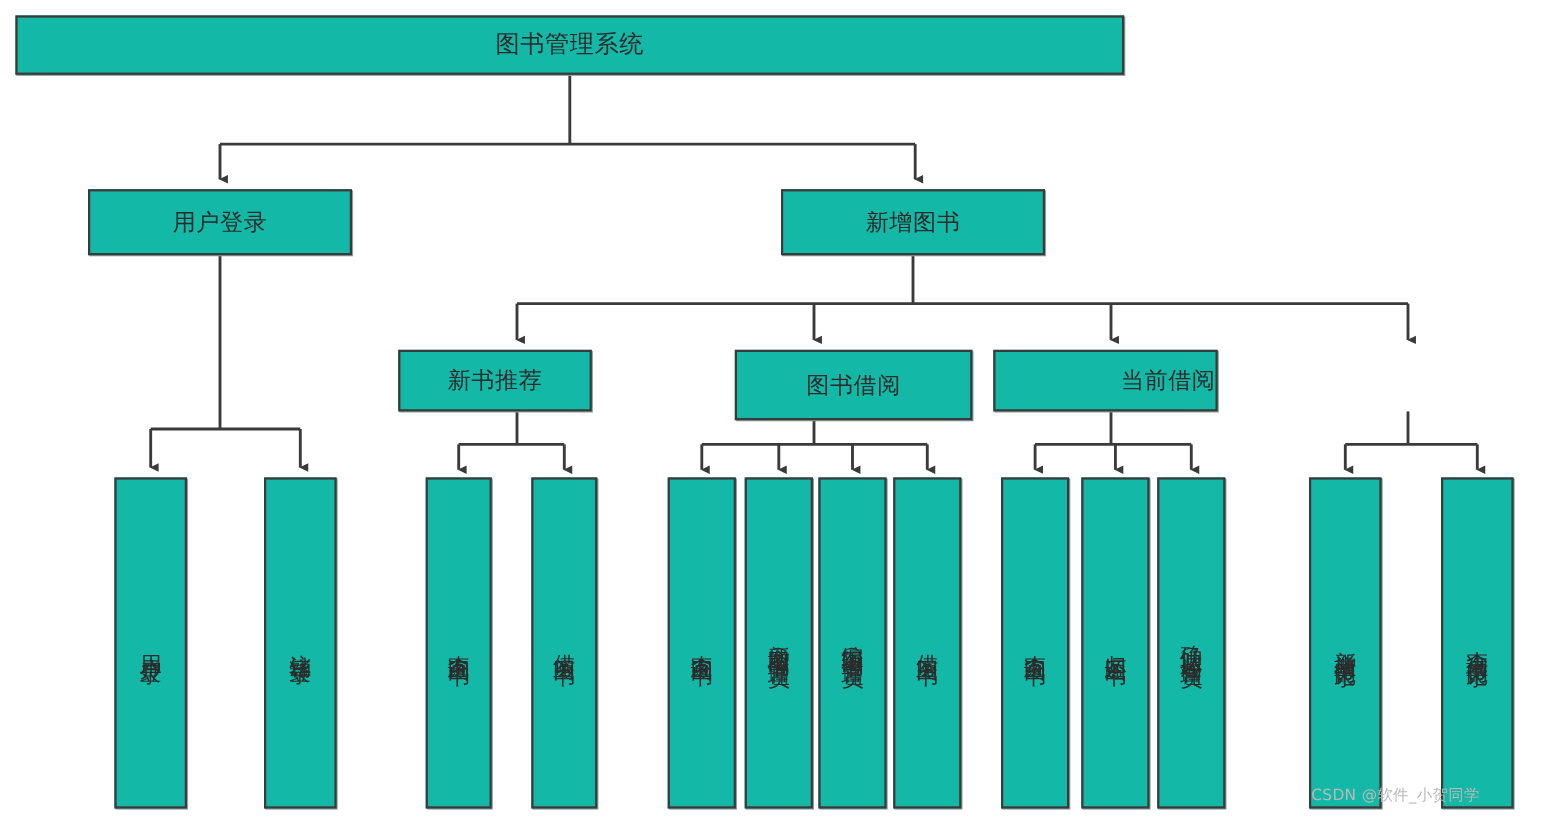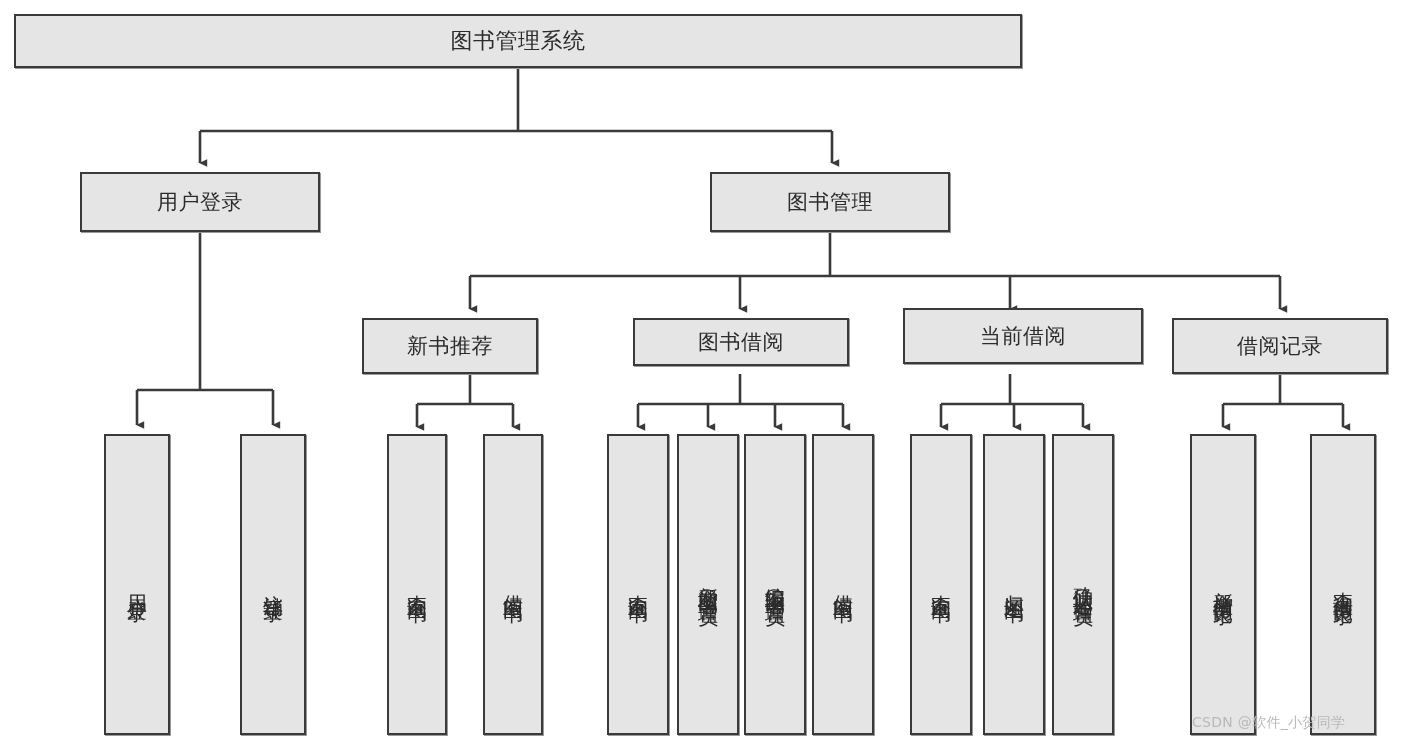--- a/index.html
+++ b/index.html
@@ -22,21 +22,21 @@
     position: absolute;
     left: 0;
     top: 0;
     width: 1405px;
     height: 747px;
     pointer-events: none;
   }
   .node {
     position: absolute;
     box-sizing: border-box;
-    background: #e5e5e5;
+    background: #14b8a6;
     border: 2px solid #3a3a3a;
     box-shadow: 1px 1px 0 0 #9a9a9a;
     display: flex;
     align-items: center;
     justify-content: center;
     color: #2b2b2b;
   }
   .node .label {
     display: block;
     text-align: center;
@@ -127,34 +127,31 @@
   </svg>
 
   <div class="node horizontal root" style="left:14px; top:14px; width:1008px; height:54px;">
     <span class="label">图书管理系统</span>
   </div>
 
   <div class="node horizontal" style="left:80px; top:172px; width:240px; height:60px;">
     <span class="label">用户登录</span>
   </div>
   <div class="node horizontal" style="left:710px; top:172px; width:240px; height:60px;">
-    <span class="label">图书管理</span>
+    <span class="label">新增图书</span>
   </div>
 
   <div class="node horizontal" style="left:362px; top:318px; width:176px; height:56px;">
     <span class="label">新书推荐</span>
   </div>
-  <div class="node horizontal" style="left:633px; top:318px; width:216px; height:48px;">
+  <div class="node horizontal" style="left:668px; top:318px; width:216px; height:64px;">
     <span class="label">图书借阅</span>
   </div>
-  <div class="node horizontal" style="left:903px; top:308px; width:240px; height:56px;">
+  <div class="node horizontal" style="left:903px; top:318px; width:204px; height:56px;justify-content:flex-end;">
     <span class="label">当前借阅</span>
-  </div>
-  <div class="node horizontal" style="left:1172px; top:318px; width:216px; height:56px;">
-    <span class="label">借阅记录</span>
   </div>
 
   <div class="node vertical" style="left:104px; top:434px; width:66px; height:301px;">
     <span class="label">用户登录</span>
   </div>
   <div class="node vertical" style="left:240px; top:434px; width:66px; height:301px;">
     <span class="label">注销登录</span>
   </div>
 
   <div class="node vertical" style="left:387px; top:434px; width:60px; height:301px;">

